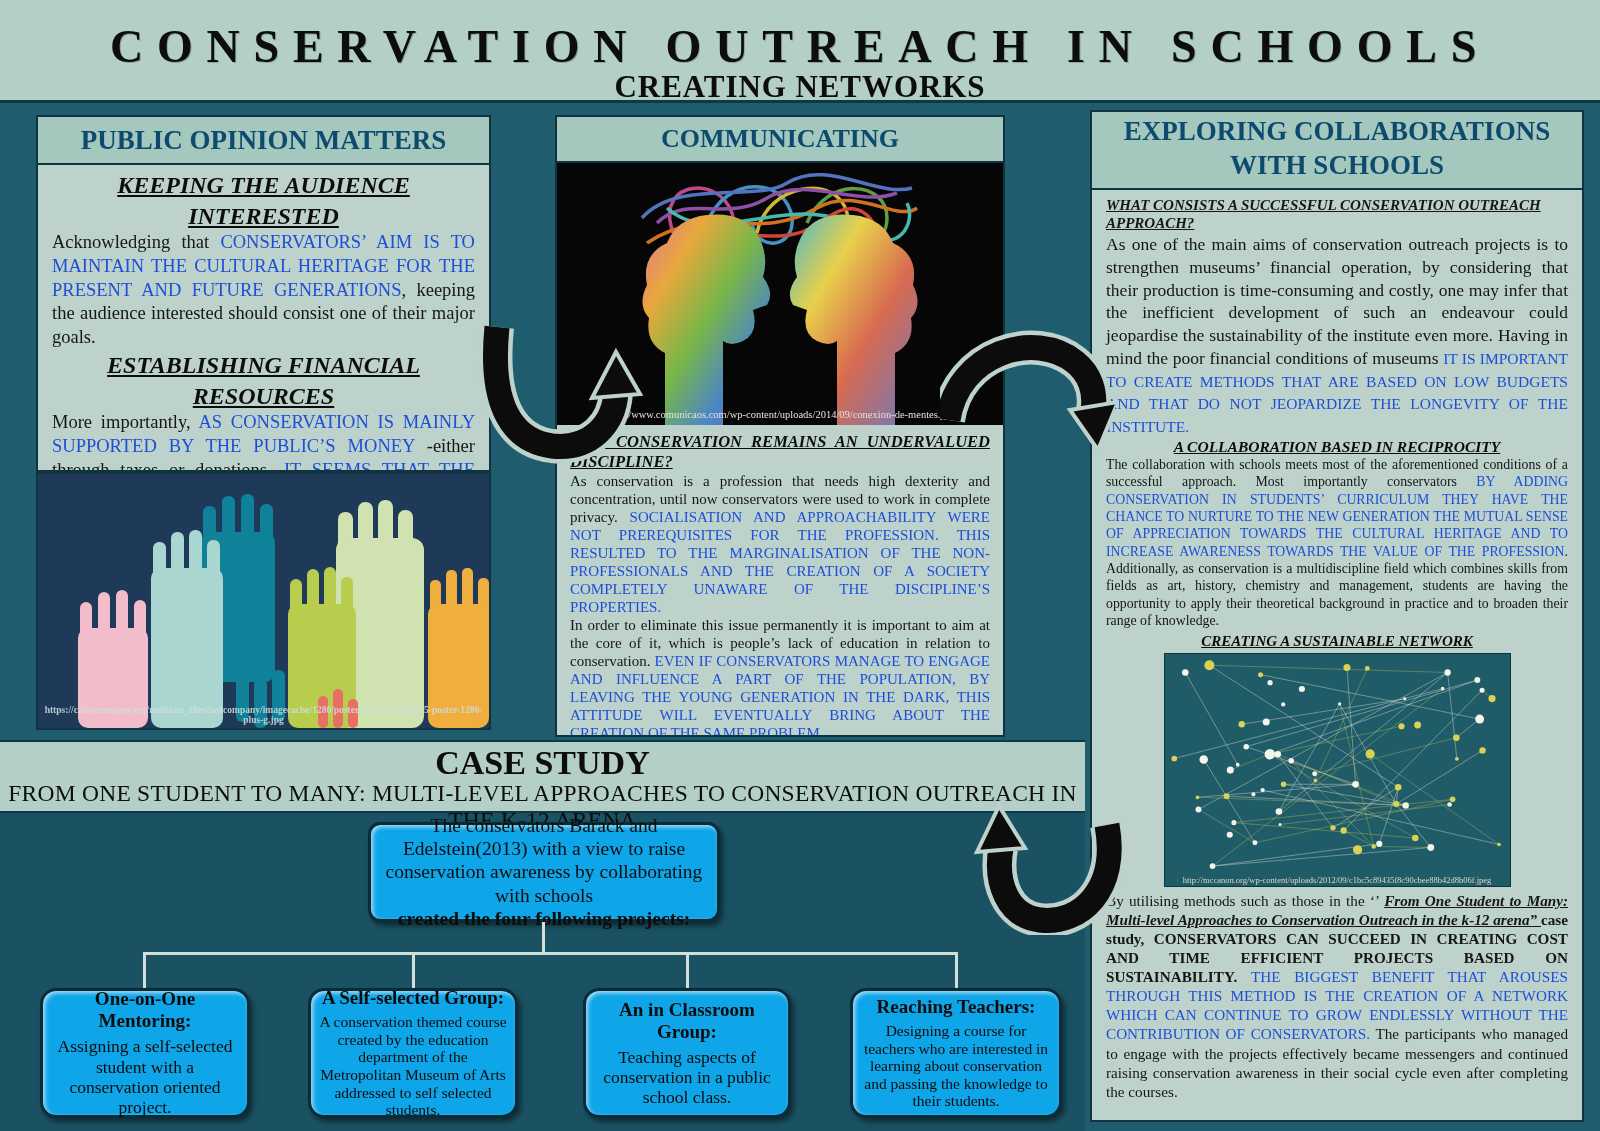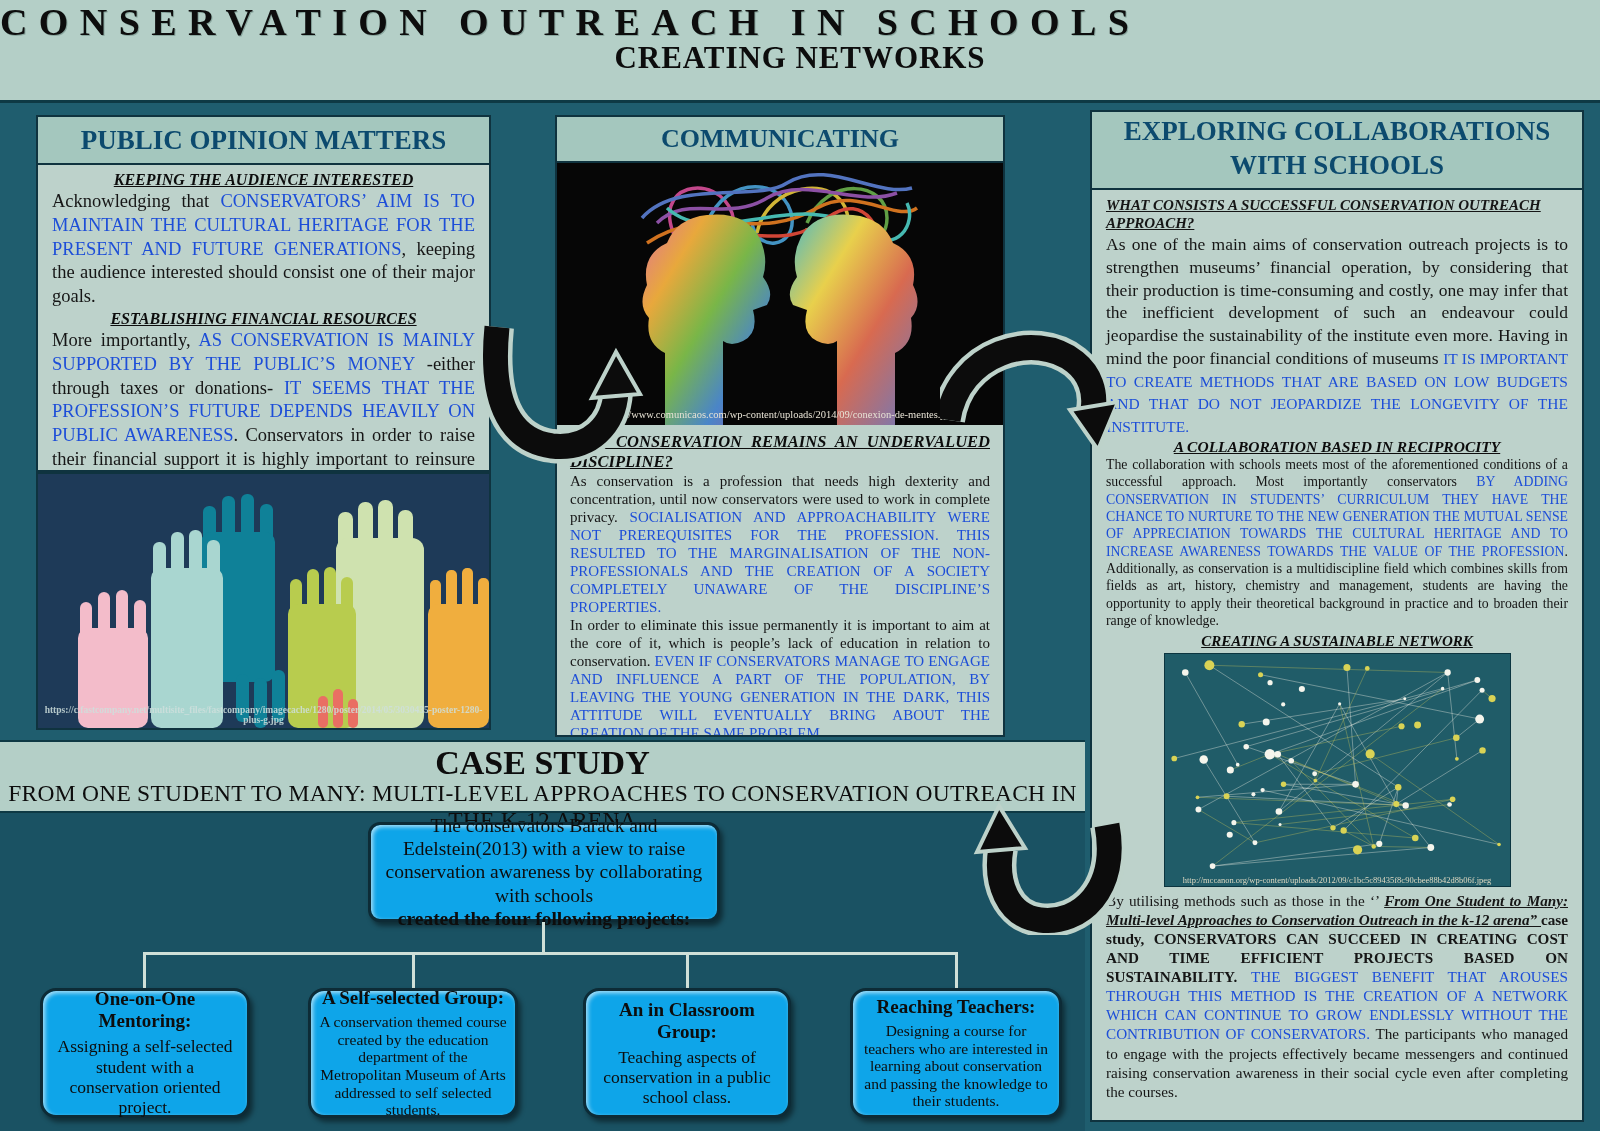--- a/index.html
+++ b/index.html
@@ -6,21 +6,21 @@
   body{
     width:1600px;height:1131px;position:relative;overflow:hidden;
     background:#1f5d6e;
     font-family:"Liberation Serif", serif;
     color:#161616;
   }
   .abs{position:absolute;}
 
   
   .top-banner{left:0;top:0;width:1600px;height:100px;background:#b4cfc7;border-bottom:3px solid #0e3944;}
-  .main-title{margin-top:0;text-align:left;font-weight:bold;font-size:38px;letter-spacing:0.30em;color:#0d0d0d;text-shadow:1px 1px 0 #8aa79f;}
+  .main-title{margin-top:20px;text-align:center;font-weight:bold;font-size:46px;letter-spacing:0.30em;color:#0d0d0d;text-shadow:1px 1px 0 #8aa79f;}
   .sub-title{margin-top:-4px;text-align:center;font-weight:bold;font-size:31px;letter-spacing:0.03em;color:#0d0d0d;}
 
   
   .bottom-dark{left:0;top:813px;width:1085px;height:318px;background:#1a5263;}
   .case-band{left:0;top:740px;width:1085px;height:73px;background:#b4cfc7;border-top:2px solid #0e3944;border-bottom:2px solid #0e3944;box-sizing:border-box;}
   .case-title{margin-top:2px;text-align:center;font-weight:bold;font-size:34px;color:#0d0d0d;}
   .case-subtitle{margin-top:-2px;text-align:center;font-size:23.5px;color:#0d0d0d;letter-spacing:0.01em;}
 
   
   .panel{background:#bdd2cb;border:2px solid #0f333f;box-sizing:border-box;overflow:hidden;}
@@ -41,21 +41,21 @@
   .panel-right{left:1090px;top:110px;width:494px;height:1012px;}
   .panel-right .panel-header{padding:3px 0 5px 0;font-size:27px;line-height:1.25;}
   .panel-right .panel-body{padding:6px 14px;}
   .sec1-heading{font-weight:bold;font-style:italic;text-decoration:underline;font-size:15px;text-align:left;line-height:1.25;}
   .sec1-text{font-size:17.5px;line-height:1.3;text-align:justify;}
   .sec1-text .run-p{font-size:15.5px;}
   .sec2-text{font-size:13.8px;line-height:1.26;text-align:justify;}
   .sec3-closing{font-size:15.2px;line-height:1.26;text-align:justify;margin-top:4px;}
 
   .sec-heading{font-weight:bold;font-style:italic;text-decoration:underline;text-align:center;color:#0d0d0d;}
-  .panel-left .sec-heading{font-size:16px;}
+  .panel-left .sec-heading{font-size:24px;}
 
   .run-p{color:#1d4ed8;font-weight:normal;}
   .run-b{font-weight:bold;}
   .run-iu{font-weight:bold;font-style:italic;text-decoration:underline;}
 
   .img-net{width:345px;height:232px;margin:3px auto 0 auto;background:#205c68;border:1px solid #0c3540;position:relative;overflow:hidden;}
 
   .img-caption{position:absolute;left:0;right:0;text-align:center;font-size:10px;color:#e6e2d2;}
   .cap-hands{bottom:3px;font-size:9.5px;color:#cfe0dd;opacity:.85;}
   .cap-heads{bottom:5px;font-size:10.5px;color:#e8e3d5;}

